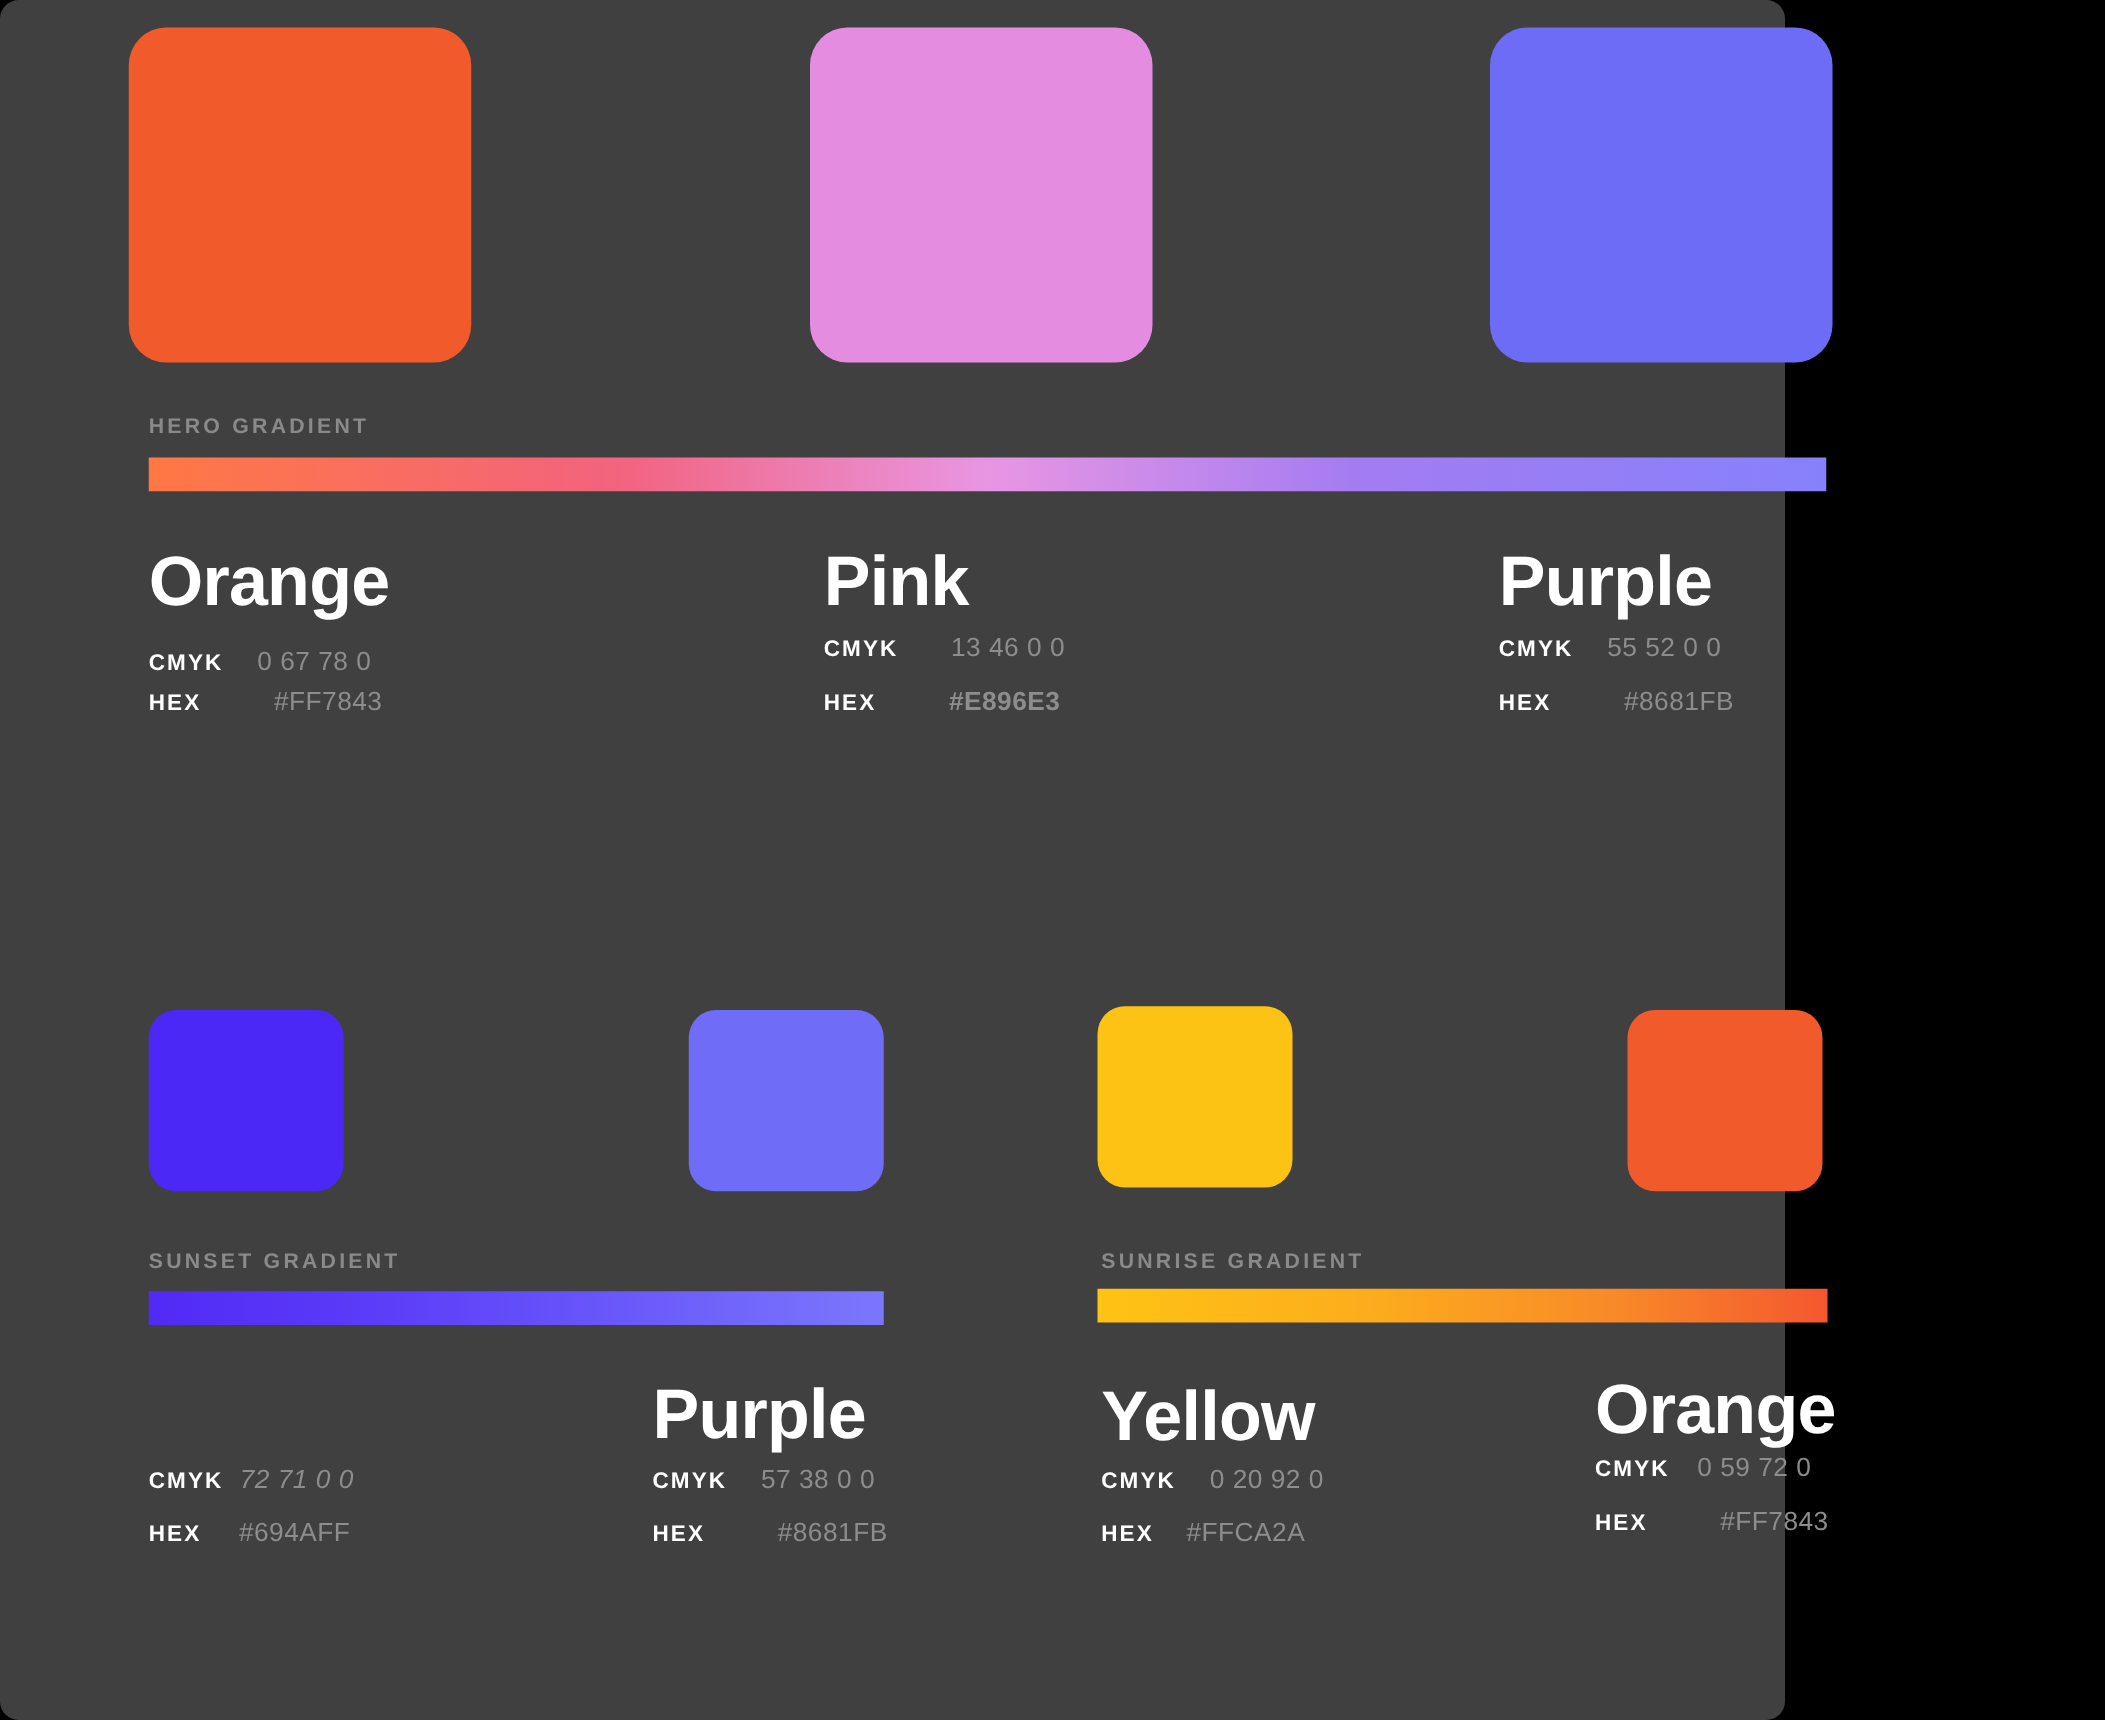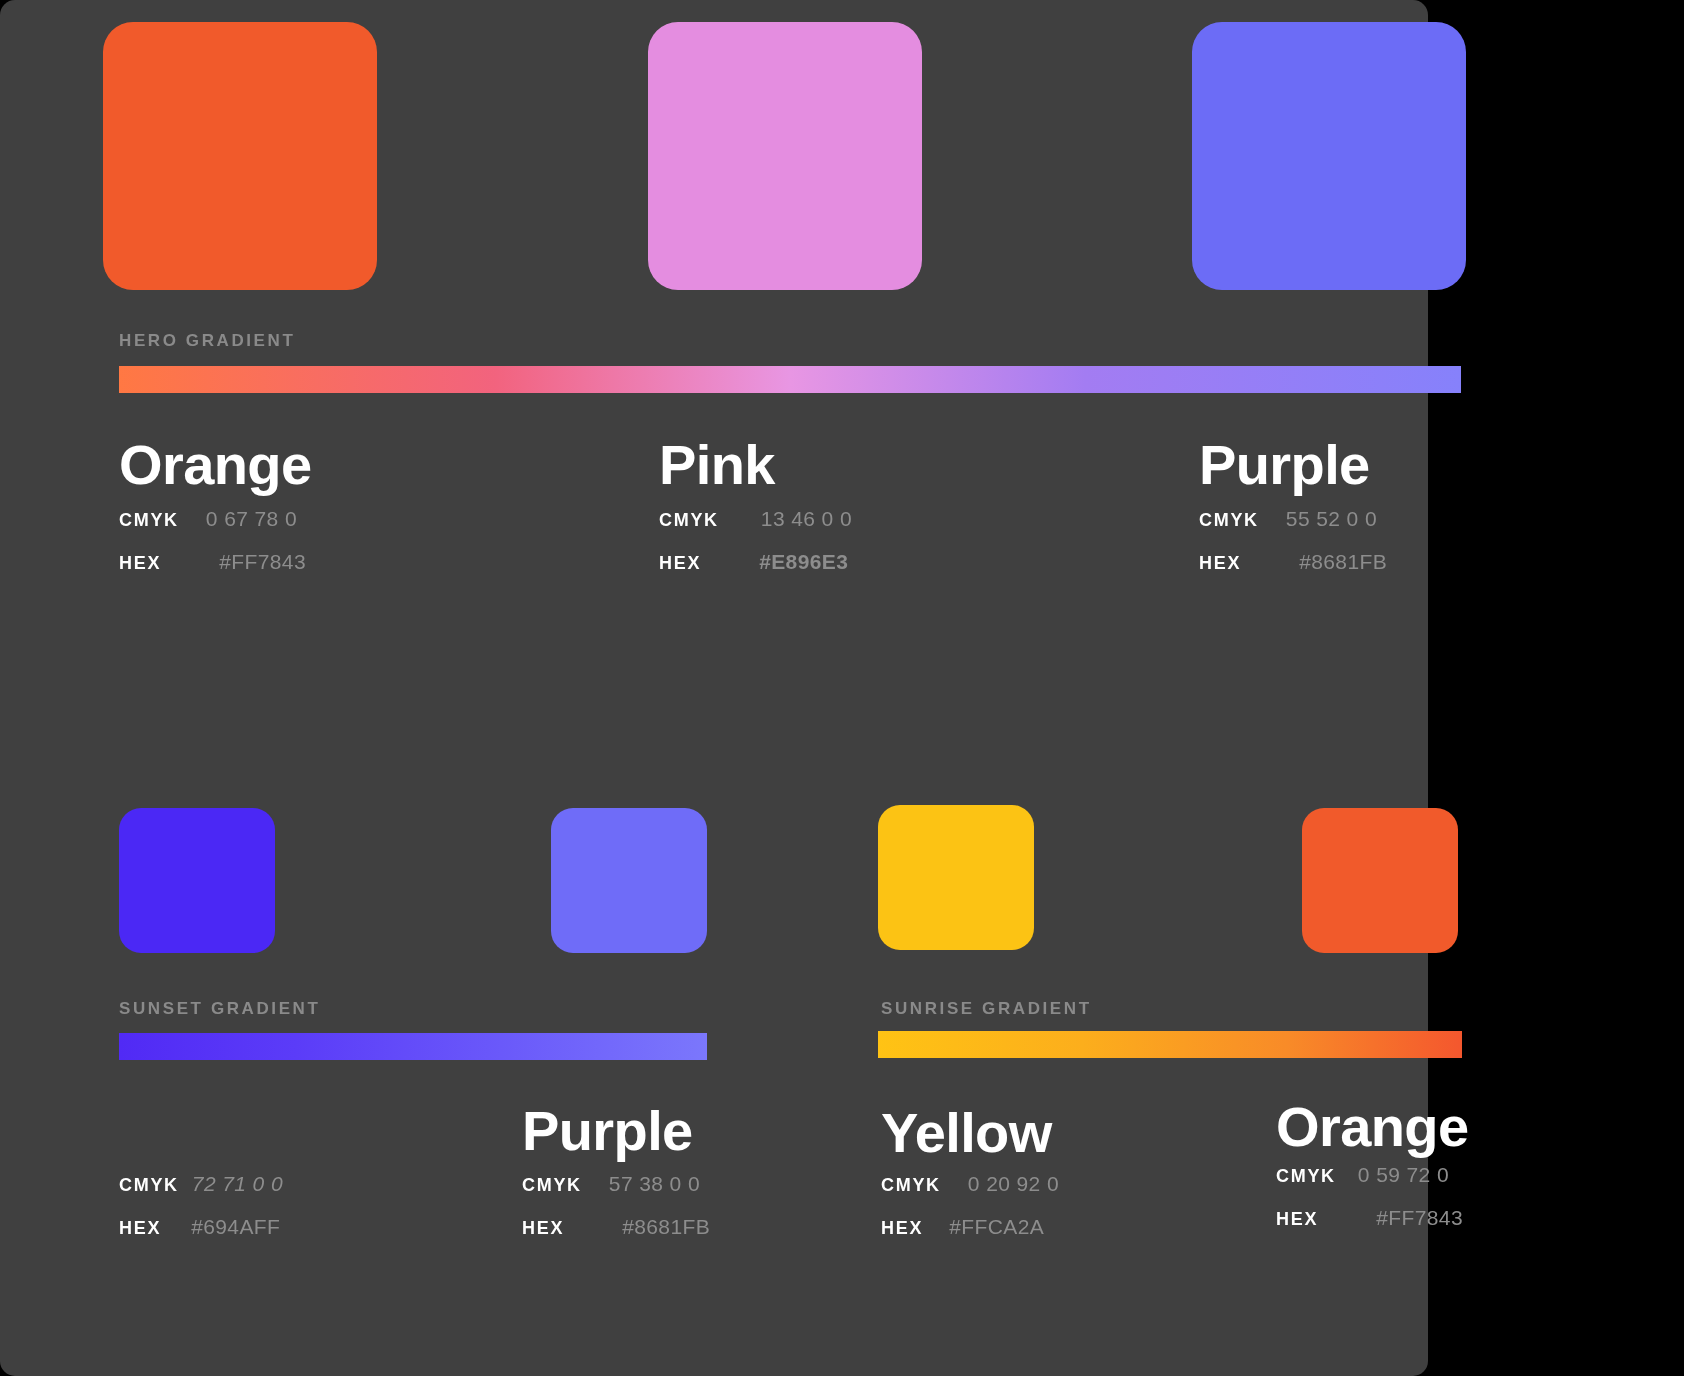--- a/index.html
+++ b/index.html
@@ -92,21 +92,21 @@
   <div class="swatch" style="left:1192px; top:22px; width:274px; height:268px; background:#6C6CF6;"></div>
 
   <div class="group-label" style="left:119px; top:331px;">HERO GRADIENT</div>
 
   <div class="gradient-bar" style="left:119px; top:366px; width:1342px;
               background:linear-gradient(90deg, #FF7843 0%, #F2637E 28%, #E896E3 50%, #A37CF2 72%, #8681FB 100%);"></div>
 
   <div class="color-name" style="left:119px; top:432px;">Orange</div>
   <div class="spec-row" style="left:119px; top:507px;">
     <span class="spec-key">CMYK</span>
-    <span class="spec-val" style="margin-left:27px;">0  67  78  0</span>
+    <span class="spec-val" style="margin-left:27px;margin-top:11px;">0  67  78  0</span>
   </div>
   <div class="spec-row" style="left:119px; top:550px;">
     <span class="spec-key">HEX</span>
     <span class="spec-val" style="margin-left:58px;">#FF7843</span>
   </div>
 
   <div class="color-name" style="left:659px; top:432px;">Pink</div>
   <div class="spec-row" style="left:659px; top:507px;">
     <span class="spec-key">CMYK</span>
     <span class="spec-val" style="margin-left:42px;">13  46  0  0</span>

